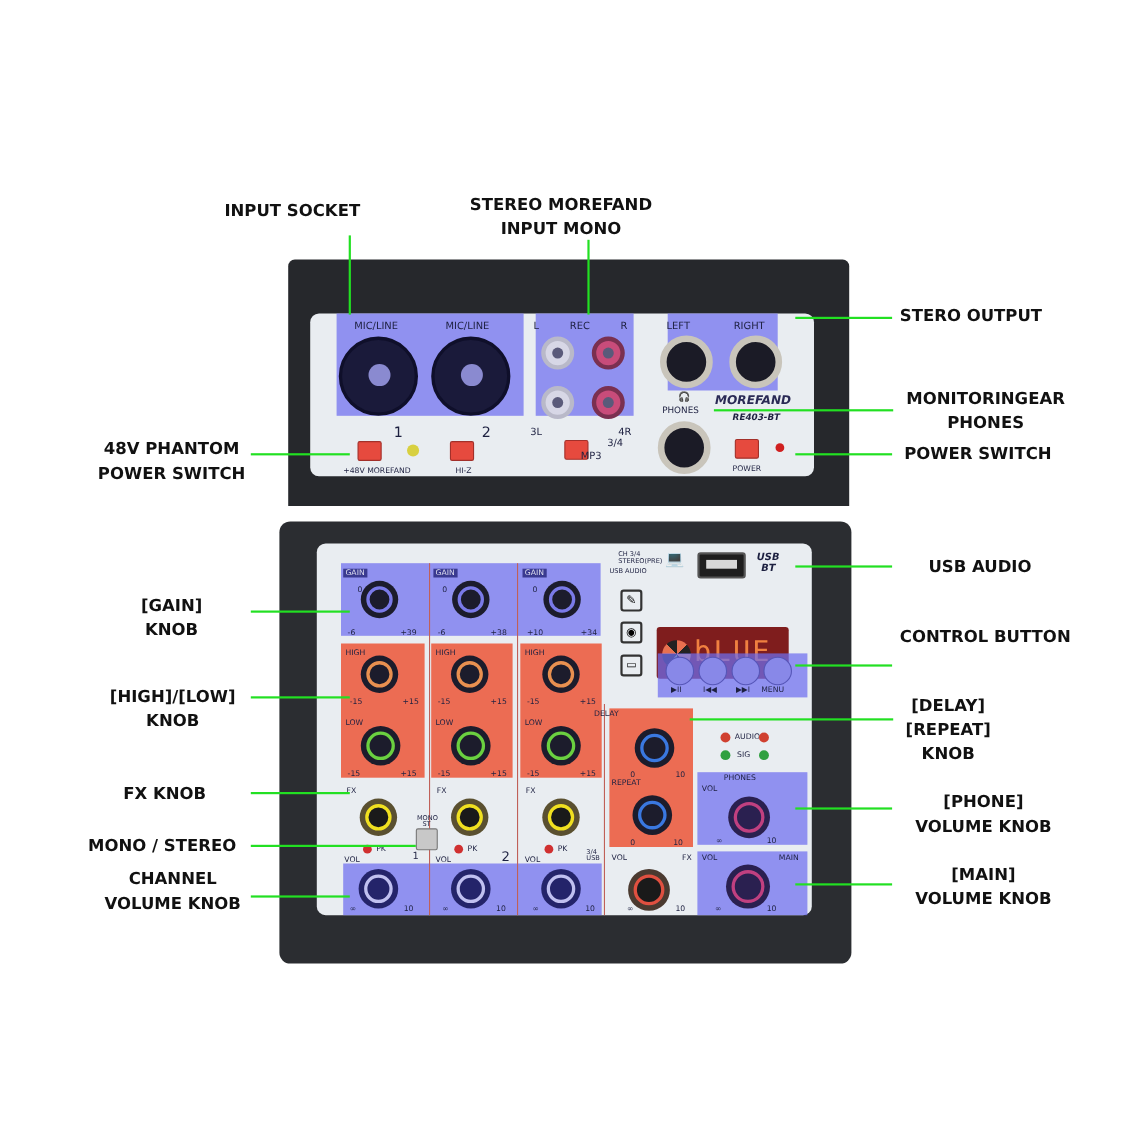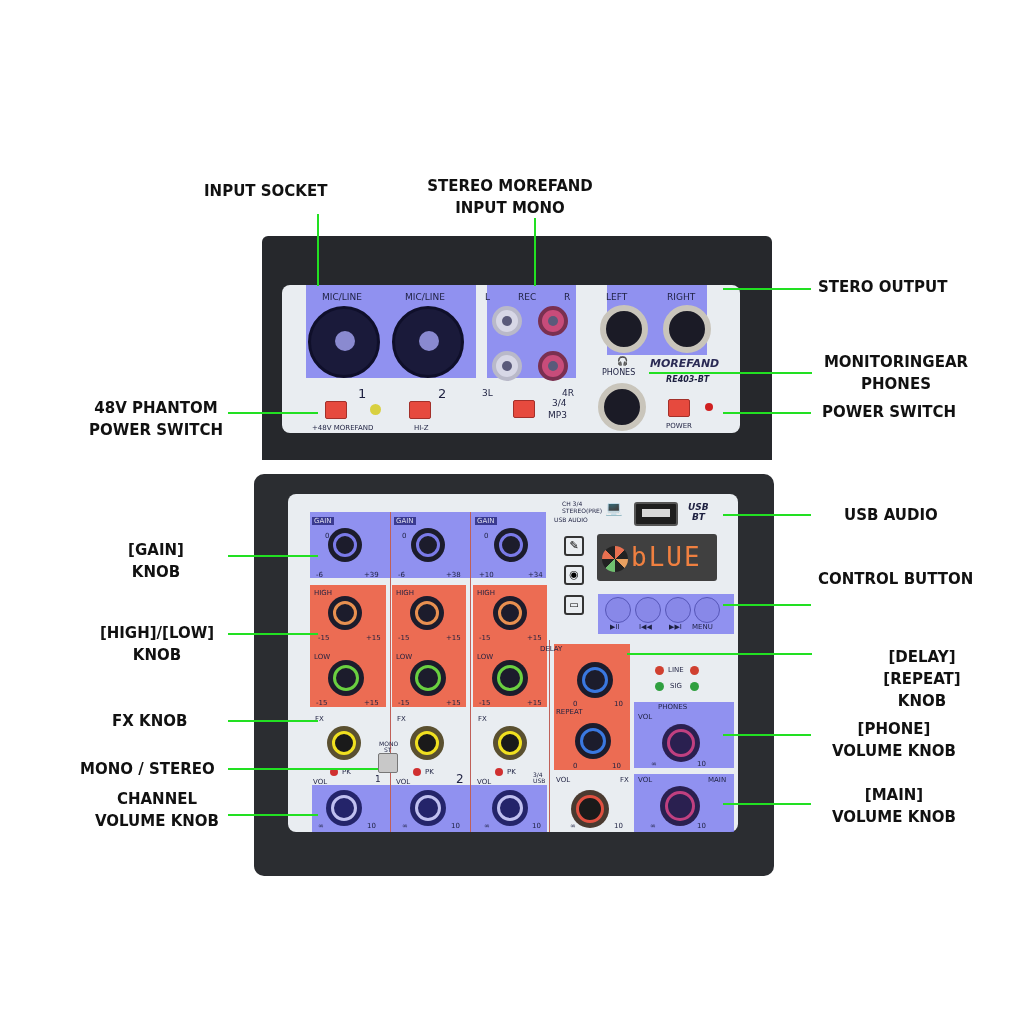--- a/index.html
+++ b/index.html
@@ -18,21 +18,21 @@
   .xlr::after { content: ""; position: absolute; left: 24px; top: 22px; width: 20px; height: 20px; border-radius: 50%; background: #8a8ad0; }
   .rca { position: absolute; width: 30px; height: 30px; border-radius: 50%; background: #d7d7e6; border: 4px solid #b9b9c9; }
   .rca::after { content: ""; position: absolute; left: 6px; top: 6px; width: 10px; height: 10px; border-radius: 50%; background: #5a5a7a; }
   .rca.red { background: #c84c7a; border-color: #7a3050; }
   .jack { position: absolute; width: 48px; height: 48px; border-radius: 50%; background: #1b1b26; border: 6px solid #c9c5bb; }
   .btn-red { position: absolute; width: 22px; height: 18px; background: #e64a3e; border-radius: 2px; border: 1px solid #a3302a; }
   .led { position: absolute; width: 11px; height: 11px; border-radius: 50%; }
   .knob { position: absolute; border-radius: 50%; background: #1c1c2c; }
   .knob .ring { position: absolute; inset: 5px; border-radius: 50%; border: 3px solid; }
   .ctrl-btn { position: absolute; width: 26px; height: 26px; border-radius: 50%; background: #8888e8; border: 1px solid #5656b8; }
-  .disp { position: absolute; background: #404040; border-radius: 3px; }
+  .disp { position: absolute; background: #7f1d1d; border-radius: 3px; margin-top: 36px; }
   .sep { position: absolute; width: 1px; background: #c06058; }
 </style>
 </head>
 <body>
 
 <div class="shell" style="left:262px;top:236px;width:510px;height:224px;border-radius:6px 6px 0 0;background:#26282c;"></div>
 <div class="shell" style="left:254px;top:474px;width:520px;height:402px;border-radius:10px;background:#2b2d31;"></div>
 
 <div class="panel" style="left:282px;top:285px;width:458px;height:148px;"></div>
 <div class="ov-blue" style="left:306px;top:285px;width:170px;height:93px;"></div>
@@ -66,21 +66,21 @@
 <span class="lbl" style="left:650px;top:357px;font-size:11px;font-weight:bold;font-style:italic;color:#2a2a55;">MOREFAND</span>
 <span class="lbl" style="left:666px;top:375px;font-size:8px;font-weight:bold;font-style:italic;">RE403-BT</span>
 
 <div class="btn-red" style="left:325px;top:401px;"></div>
 <div class="led" style="left:370px;top:404px;background:#d8d040;"></div>
 <span class="lbl-s" style="left:312px;top:424px;">+48V MOREFAND</span>
 <div class="btn-red" style="left:409px;top:401px;"></div>
 <span class="lbl-s" style="left:414px;top:424px;">HI-Z</span>
 <div class="btn-red" style="left:513px;top:400px;"></div>
 <span class="lbl" style="left:552px;top:398px;">3/4</span>
-<span class="lbl" style="left:548px;top:410px;">MP3</span>
+<span class="lbl" style="left:528px;top:410px;">MP3</span>
 <div class="btn-red" style="left:668px;top:399px;"></div>
 <div class="led" style="left:705px;top:403px;width:8px;height:8px;background:#d02020;"></div>
 <span class="lbl-s" style="left:666px;top:422px;">POWER</span>
 
 <div class="panel" style="left:288px;top:494px;width:450px;height:338px;"></div>
 
 <div class="ov-blue" style="left:310px;top:512px;width:236px;height:66px;"></div>
 
 <div class="ov-red" style="left:310px;top:585px;width:76px;height:122px;"></div>
 <div class="ov-red" style="left:392px;top:585px;width:74px;height:122px;"></div>
@@ -232,21 +232,21 @@
 <span class="lbl-s" style="left:573px;top:700px;">0</span>
 <span class="lbl-s" style="left:614px;top:700px;">10</span>
 <span class="lbl-s" style="left:556px;top:708px;">REPEAT</span>
 <div class="knob" style="left:575px;top:723px;width:36px;height:36px;">
     <div class="ring" style="border-color:#3a78e0;"></div>
   </div>
 <span class="lbl-s" style="left:573px;top:762px;">0</span>
 <span class="lbl-s" style="left:612px;top:762px;">10</span>
 
 <div class="led" style="left:655px;top:666px;width:9px;height:9px;background:#d04030;"></div>
-<span class="lbl-s" style="left:668px;top:666px;">LINE</span>
+<span class="lbl-s" style="left:668px;top:666px;">AUDIO</span>
 <div class="led" style="left:690px;top:666px;width:9px;height:9px;background:#d04030;"></div>
 <div class="led" style="left:655px;top:682px;width:9px;height:9px;background:#30a040;"></div>
 <span class="lbl-s" style="left:670px;top:682px;">SIG</span>
 <div class="led" style="left:690px;top:682px;width:9px;height:9px;background:#30a040;"></div>
 
 <div class="ov-blue" style="left:634px;top:702px;width:100px;height:66px;"></div>
 <span class="lbl-s" style="left:658px;top:703px;">PHONES</span>
 <span class="lbl-s" style="left:638px;top:713px;">VOL</span>
 <div class="knob" style="left:662px;top:724px;width:38px;height:38px;background:#2a2050;">
     <div class="ring" style="border-color:#c04080;"></div>
@@ -306,21 +306,21 @@
 <div class="callout" style="left:844px;top:504px;"><span>USB AUDIO</span></div>
 <div class="callout" style="left:118px;top:539px;width:76px;">
   <div>[GAIN]</div>
     <div>KNOB</div>
 </div>
 <div class="callout" style="left:818px;top:568px;"><span>CONTROL BUTTON</span></div>
 <div class="callout" style="left:92px;top:622px;width:130px;text-align:center;">
   <div>[HIGH]/[LOW]</div>
     <div>KNOB</div>
 </div>
-<div class="callout" style="left:872px;top:630px;width:100px;margin-top:16px;">
+<div class="callout" style="left:812px;top:630px;width:100px;">
   <div>[DELAY]</div>
     <div>[REPEAT]</div>
     <div>KNOB</div>
 </div>
 <div class="callout" style="left:112px;top:710px;"><span>FX KNOB</span></div>
 <div class="callout" style="left:824px;top:718px;width:140px;">
   <div>[PHONE]</div>
     <div>VOLUME KNOB</div>
 </div>
 <div class="callout" style="left:80px;top:758px;"><span>MONO / STEREO</span></div>

